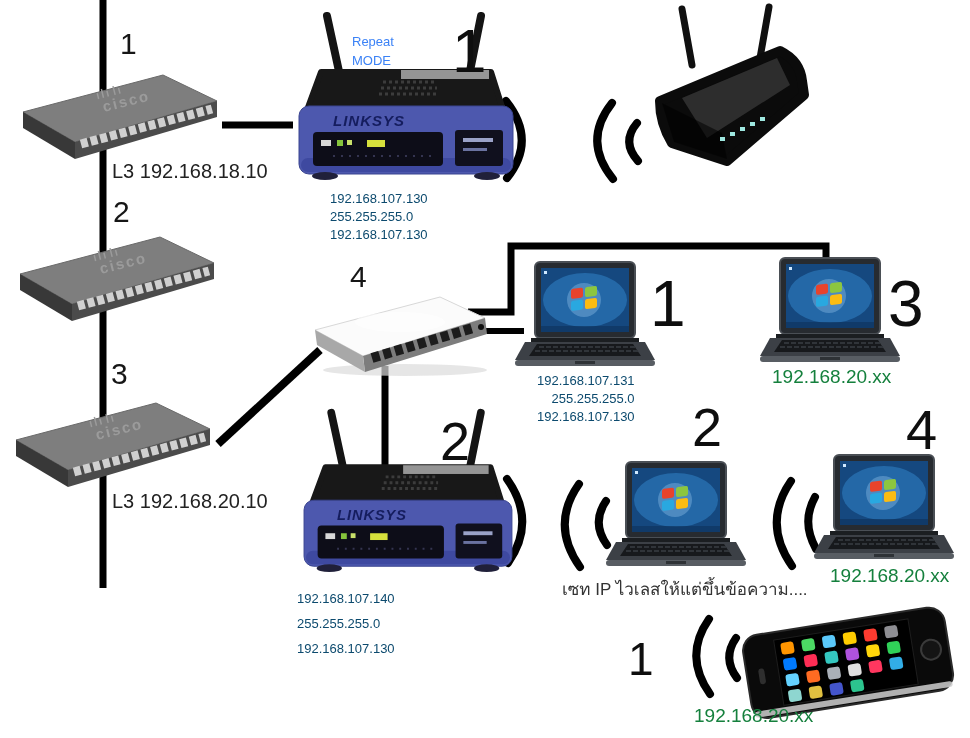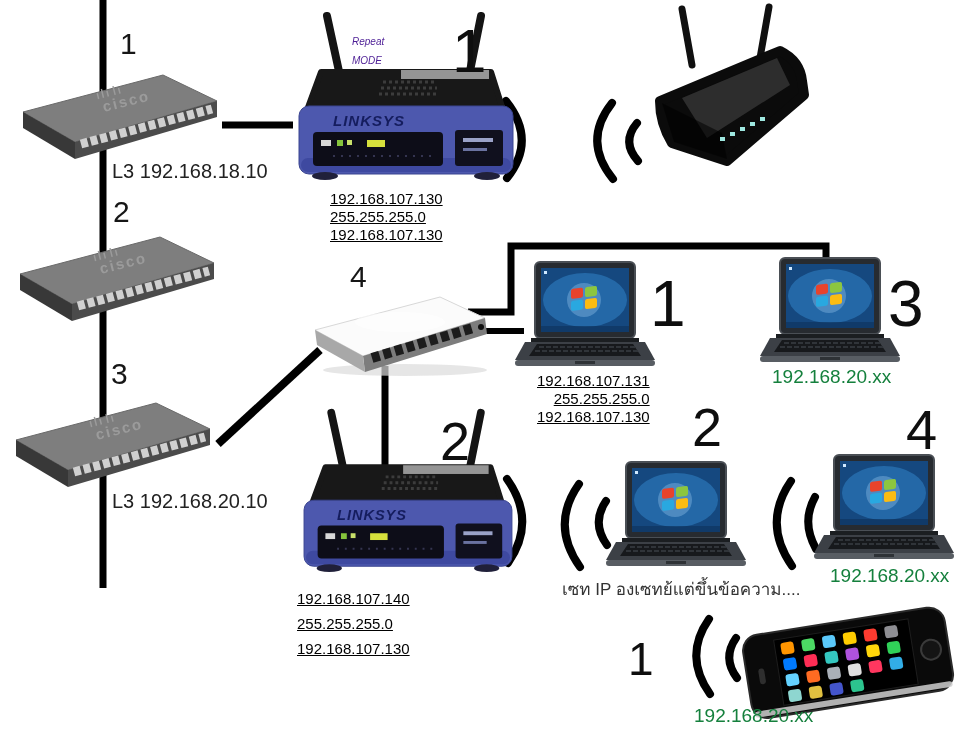--- a/index.html
+++ b/index.html
@@ -4,25 +4,25 @@
 <style>
   html,body{margin:0;padding:0;background:#fff;}
   #canvas{position:relative;width:970px;height:738px;background:#fff;overflow:hidden;
           font-family:"Liberation Sans",sans-serif;}
   .wires{position:absolute;left:0;top:0;z-index:1;}
   .dev{position:absolute;z-index:2;}
   .lbl{position:absolute;z-index:4;color:#1c1c1c;white-space:nowrap;}
   .num-small{font-size:30px;color:#161616;}
   .num-big{font-size:62px;line-height:1;color:#0e0e0e;}
   .l3{font-size:20px;color:#222;}
-  .ipblock{font-size:15px;line-height:18px;color:#000000;text-decoration:underline;}
+  .ipblock{font-size:13px;line-height:18px;color:#0c4a6e;}
   .ipblock.spread{line-height:25px;}
   .ipone{font-size:19px;color:#15803d;}
   .thai{font-size:16px;color:#333;}
-  .mode{font-size:10px;line-height:19px;color:#4c1d95;font-style:italic;}
+  .mode{font-size:13px;line-height:19px;color:#3b82f6;}
 </style>
 </head>
 <body>
 
 <div id="canvas">
 
   <svg class="wires" width="970" height="738">
     <g stroke="#000" stroke-linecap="butt" fill="none">
       <path d="M103,0 V588" stroke-width="7"></path>
       <path d="M222,125 H293" stroke-width="7"></path>
@@ -323,21 +323,21 @@
   <div class="lbl ipone" style="left:772px;top:366px;">192.168.20.xx</div>
 
   <div class="lbl num-big" style="left:440px;top:414px;font-size:54px;">2</div>
   <div class="lbl ipblock spread" style="left:297px;top:586px;">
     <div>192.168.107.140</div>
     <div>255.255.255.0</div>
     <div>192.168.107.130</div>
   </div>
 
   <div class="lbl num-big" style="left:692px;top:400px;font-size:54px;">2</div>
-  <div class="lbl thai" style="left:562px;top:575px;font-size:17px;">เซท IP องเซทย้แต่ขึ้นข้อความ....</div>
+  <div class="lbl thai" style="left:562px;top:575px;font-size:17px;">เซท IP ไวเลสให้แต่ขึ้นข้อความ....</div>
 
   <div class="lbl num-big" style="left:906px;top:402px;font-size:56px;">4</div>
   <div class="lbl ipone" style="left:830px;top:565px;">192.168.20.xx</div>
 
   <div class="lbl num-big" style="left:628px;top:636px;font-size:46px;">1</div>
   <div class="lbl ipone" style="left:694px;top:705px;">192.168.20.xx</div>
 
 
 </div>
 

